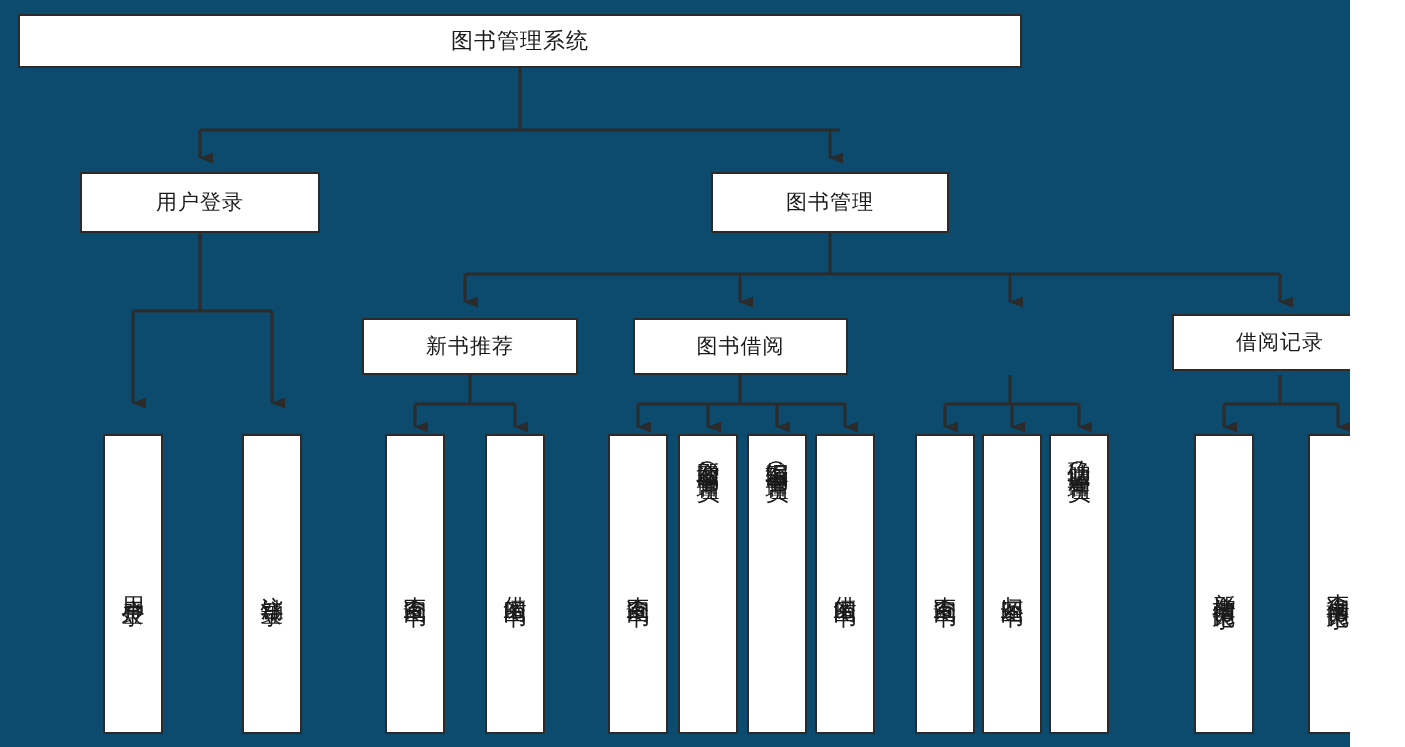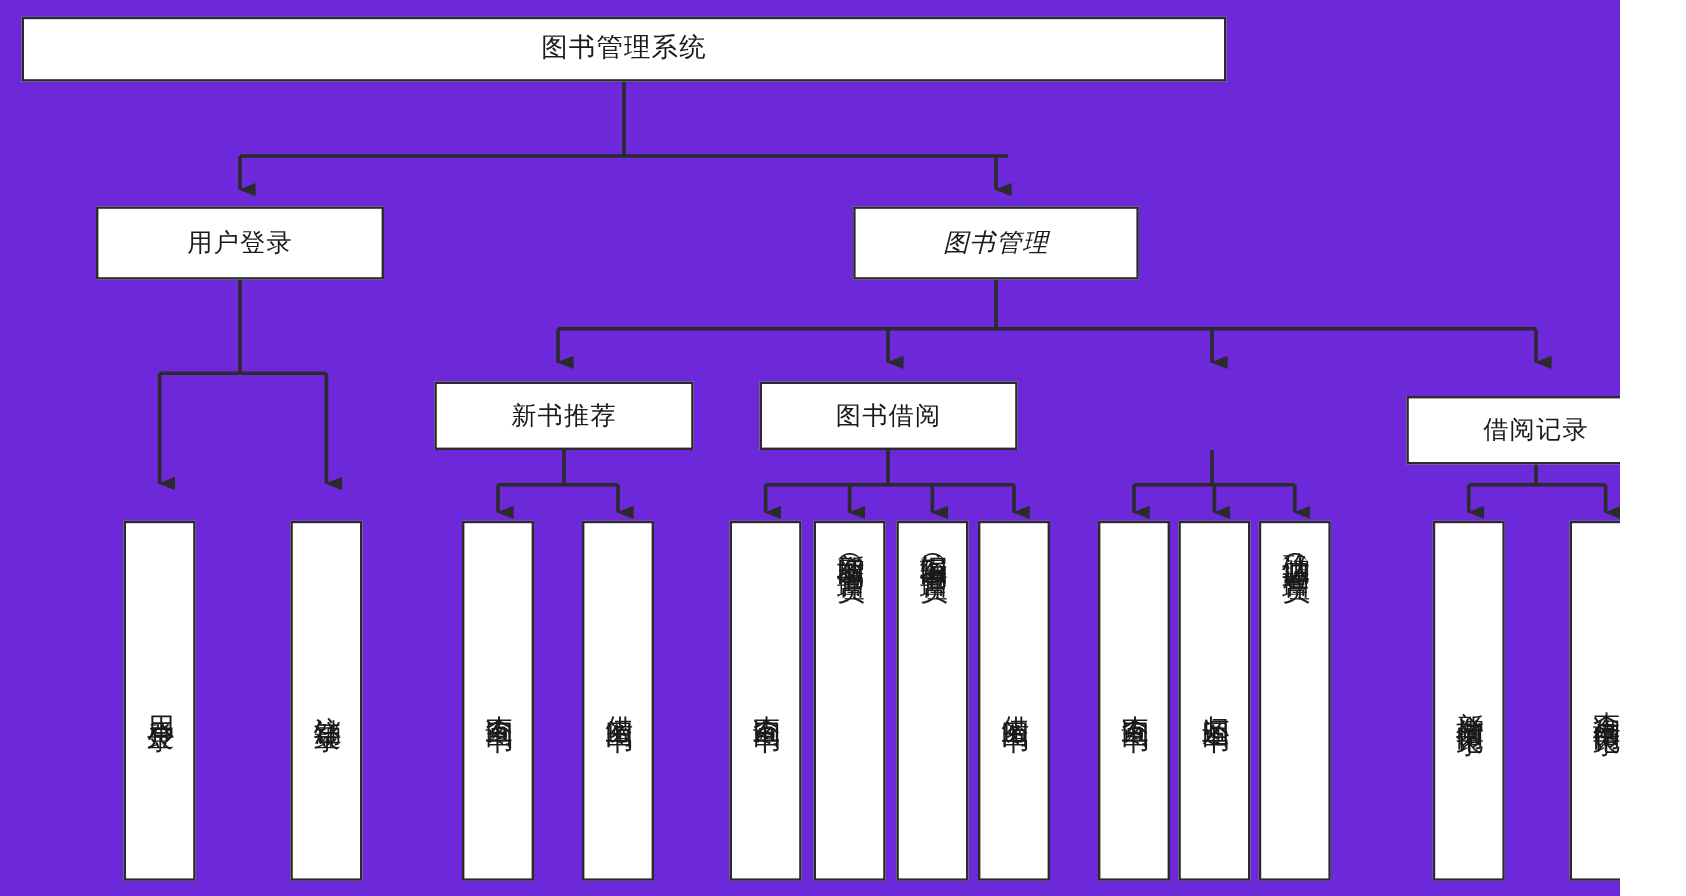--- a/index.html
+++ b/index.html
@@ -7,21 +7,21 @@
     padding: 0;
     background: #ffffff;
   }
   body {
     font-family: "DejaVu Sans", "Liberation Sans", sans-serif;
   }
   #canvas {
     position: relative;
     width: 1350px;
     height: 747px;
-    background: #6d28d9;
+    background: #0c4a6e;
     overflow: hidden;
   }
   svg#wires {
     position: absolute;
     left: 0;
     top: 0;
     width: 1405px;
     height: 747px;
     pointer-events: none;
   }
@@ -135,31 +135,31 @@
     </g>
   </svg>
 
   <div class="node horiz root" style="left:18px; top:14px; width:1004px; height:54px;">
     <span>图书管理系统</span>
   </div>
 
   <div class="node horiz" style="left:80px; top:172px; width:240px; height:61px;">
     <span>用户登录</span>
   </div>
-  <div class="node horiz" style="left:711px; top:172px; width:238px; height:61px;font-style:italic;">
+  <div class="node horiz" style="left:711px; top:172px; width:238px; height:61px;">
     <span>图书管理</span>
   </div>
 
   <div class="node horiz" style="left:633px; top:318px; width:215px; height:57px;">
     <span>图书借阅</span>
   </div>
   <div class="node horiz" style="left:362px; top:318px; width:216px; height:57px;">
     <span>新书推荐</span>
   </div>
-  <div class="node horiz" style="left:1172px; top:330px; width:216px; height:57px;">
+  <div class="node horiz" style="left:1172px; top:314px; width:216px; height:57px;">
     <span>借阅记录</span>
   </div>
 
   <div class="node leaf" style="left:103px; top:434px; width:60px; height:300px;">
     <div class="leaf-inner">
       <span class="vtext">用户登录</span>
     </div>
   </div>
   <div class="node leaf" style="left:242px; top:434px; width:60px; height:300px;">
     <div class="leaf-inner">

